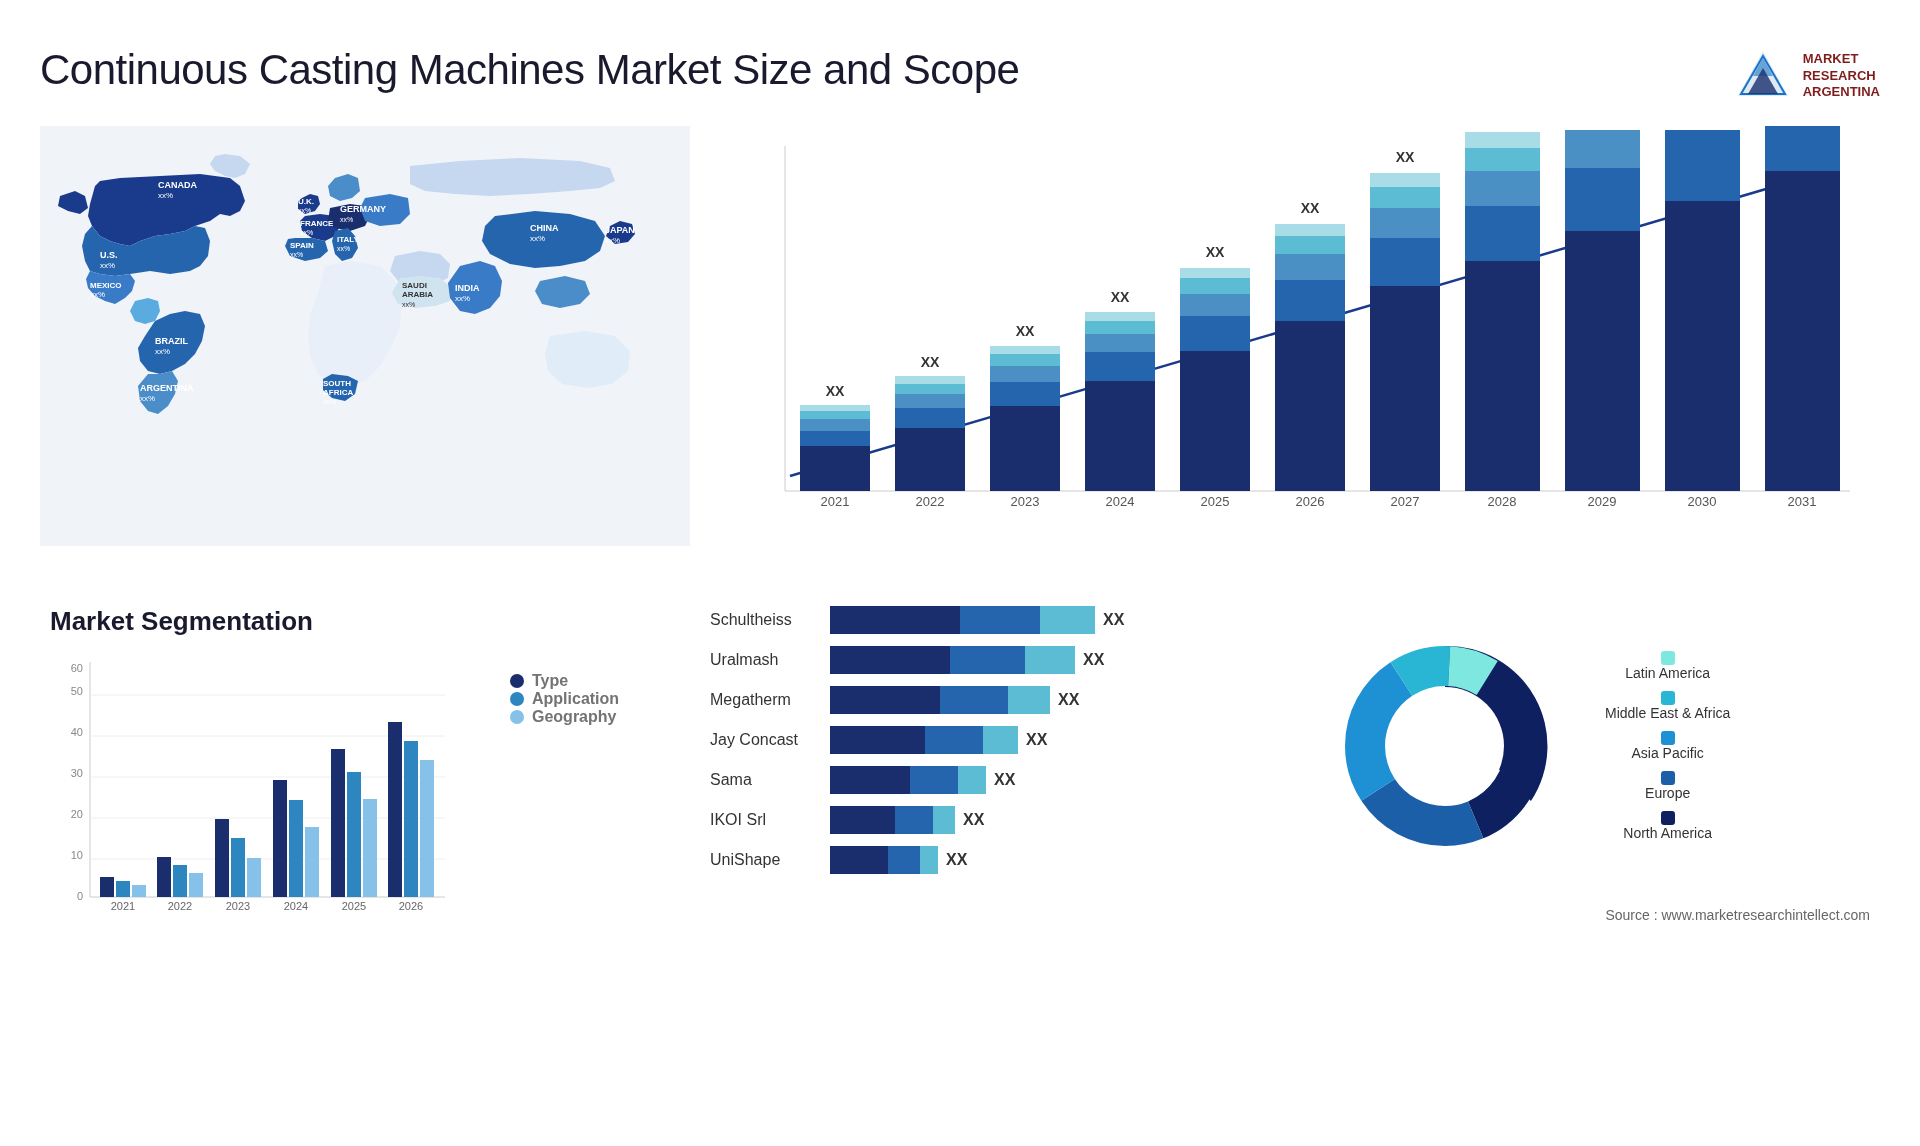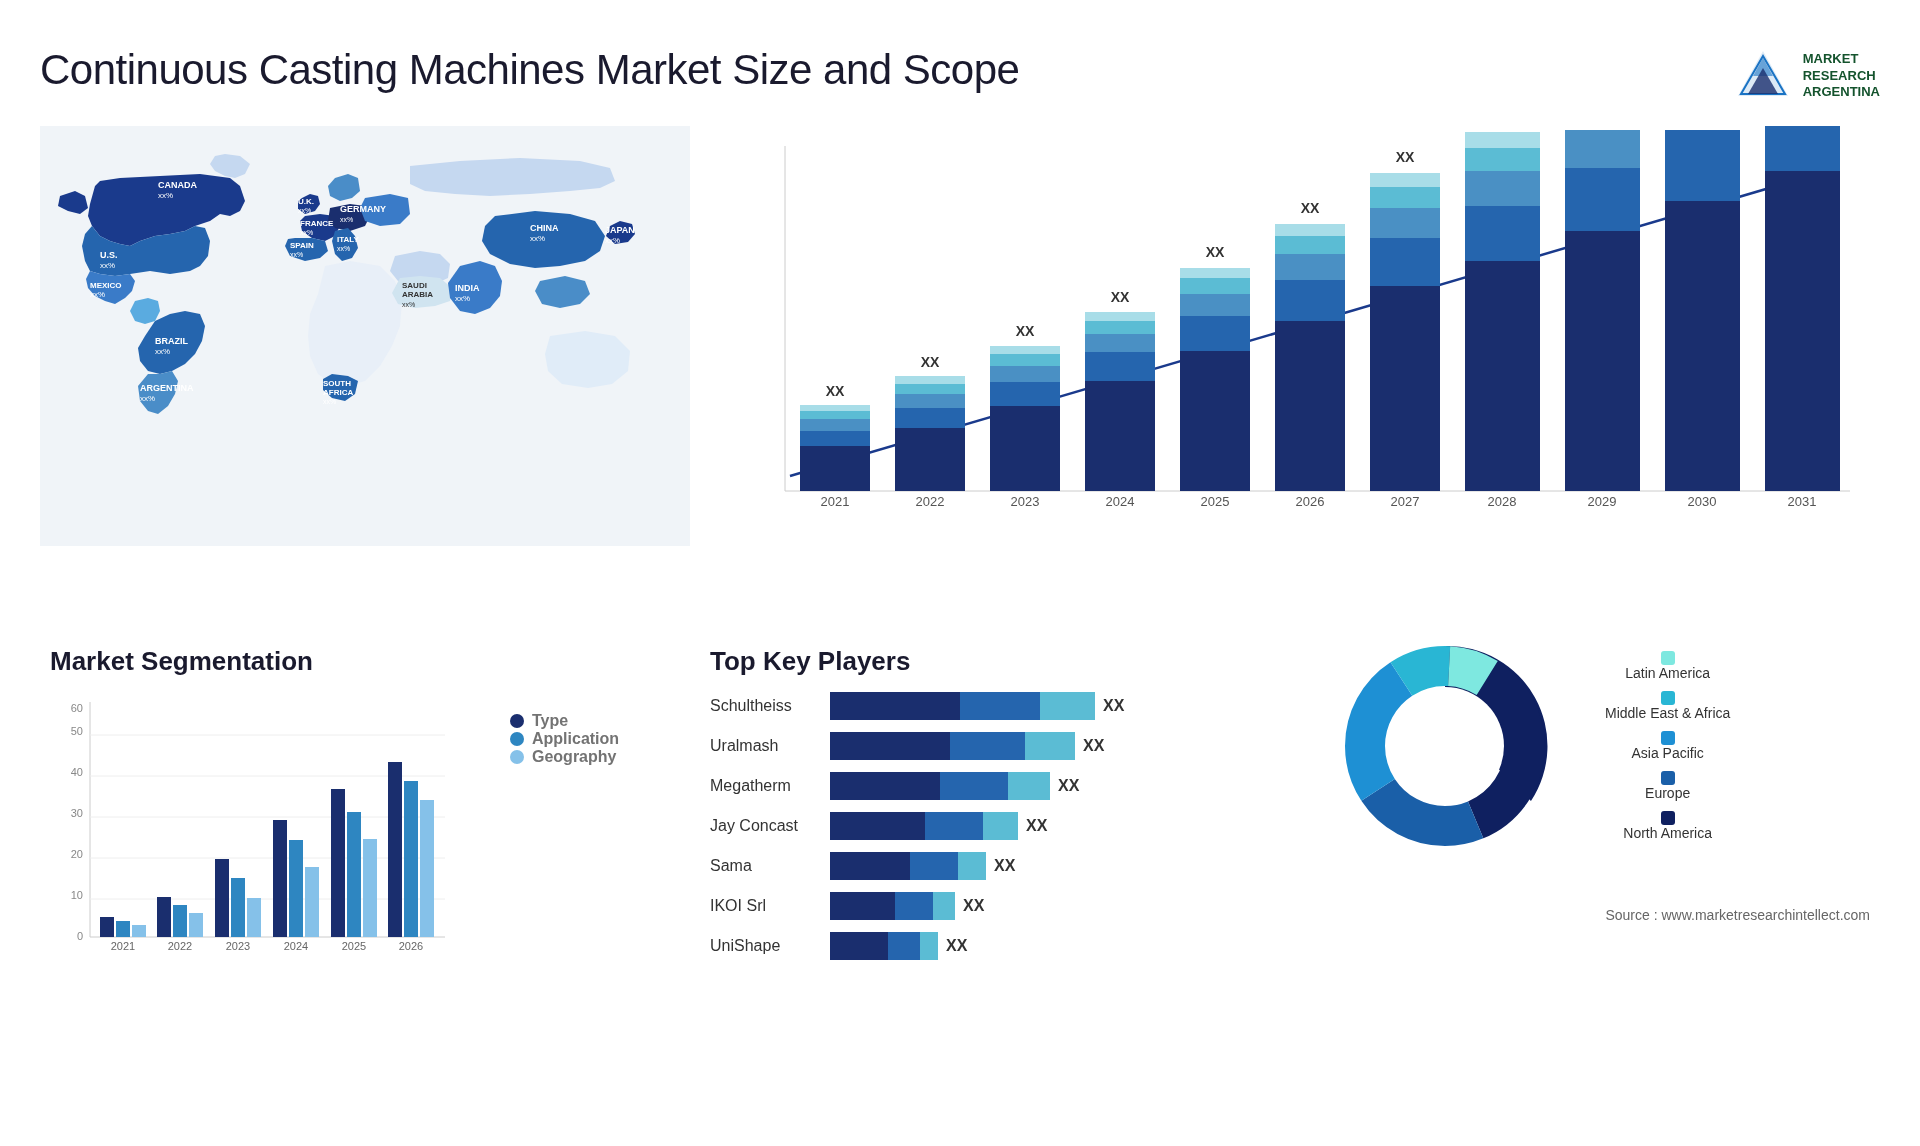--- a/index.html
+++ b/index.html
@@ -36,21 +36,21 @@
     }
     .logo-text {
       font-size: 13px;
       font-weight: 700;
       color: #1a1a2e;
       line-height: 1.3;
       text-align: left;
     }
     .logo-text span {
       display: block;
-      color: #14532d;
+      color: #7f1d1d;
     }
 
     
     .content {
       display: grid;
       grid-template-columns: 650px 1fr;
       grid-template-rows: 480px 1fr;
       gap: 0;
       padding: 0 30px;
     }
@@ -83,21 +83,20 @@
       display: grid;
       grid-template-columns: 1fr 1fr;
     }
 
     
     .section-title {
       font-size: 26px;
       font-weight: 700;
       color: #1a1a2e;
       margin-bottom: 15px;
-      margin-top: 40px;
     }
 
     
     .map-container {
       width: 100%;
       height: 480px;
       position: relative;
     }
 
     
@@ -490,21 +489,20 @@
           <div class="legend-dot" style="background:#85c1e9"></div>
           <span>Geography</span>
         </div>
       </div>
     </div>
   </div>
 
   <div class="bottom-mid">
 
     <div class="players-section">
-      <h2 class="section-title">Top Key Players</h2>
 
       <div class="player-row">
         <span class="player-name">Schultheiss</span>
         <div class="player-bar-container">
           <div class="player-bar">
             <div class="player-bar-seg1" style="width:130px"></div>
             <div class="player-bar-seg2" style="width:80px"></div>
             <div class="player-bar-seg3" style="width:55px"></div>
           </div>
           <span class="player-value">XX</span>

